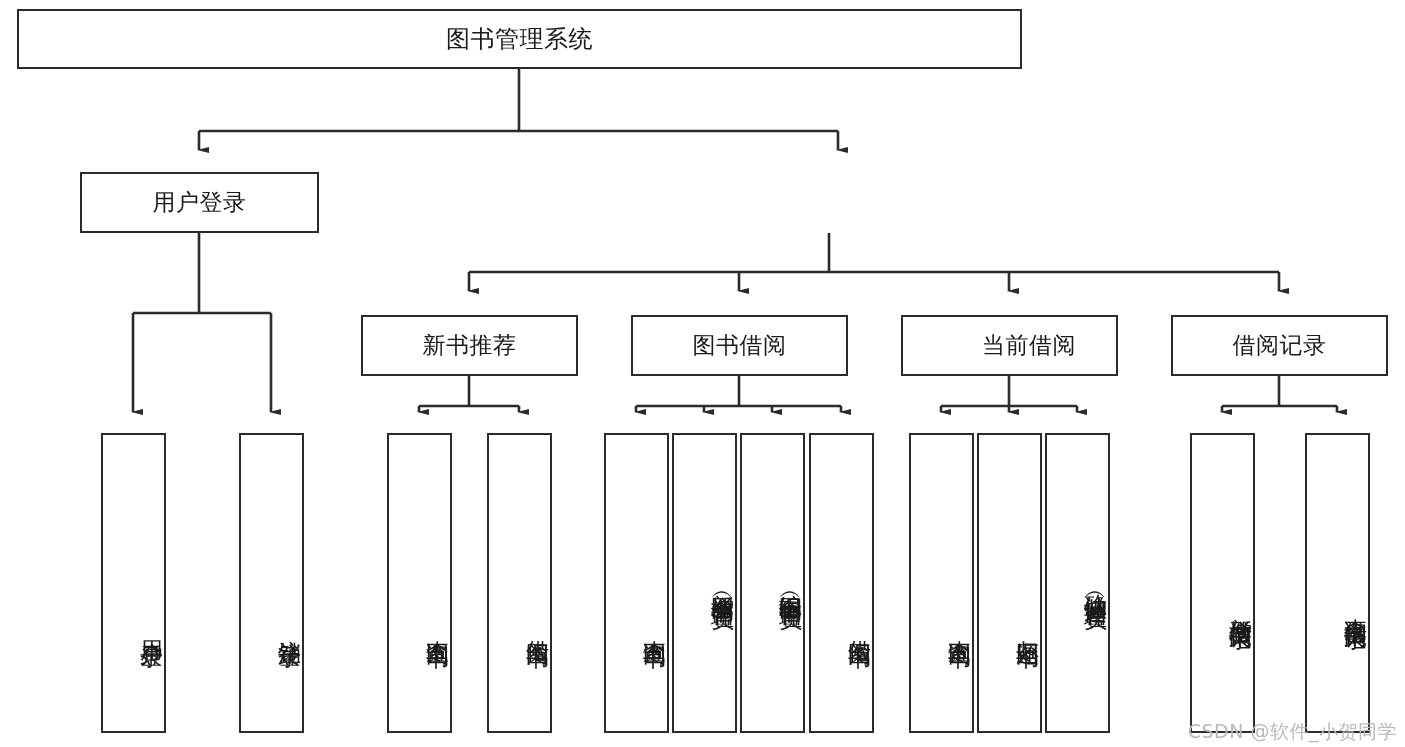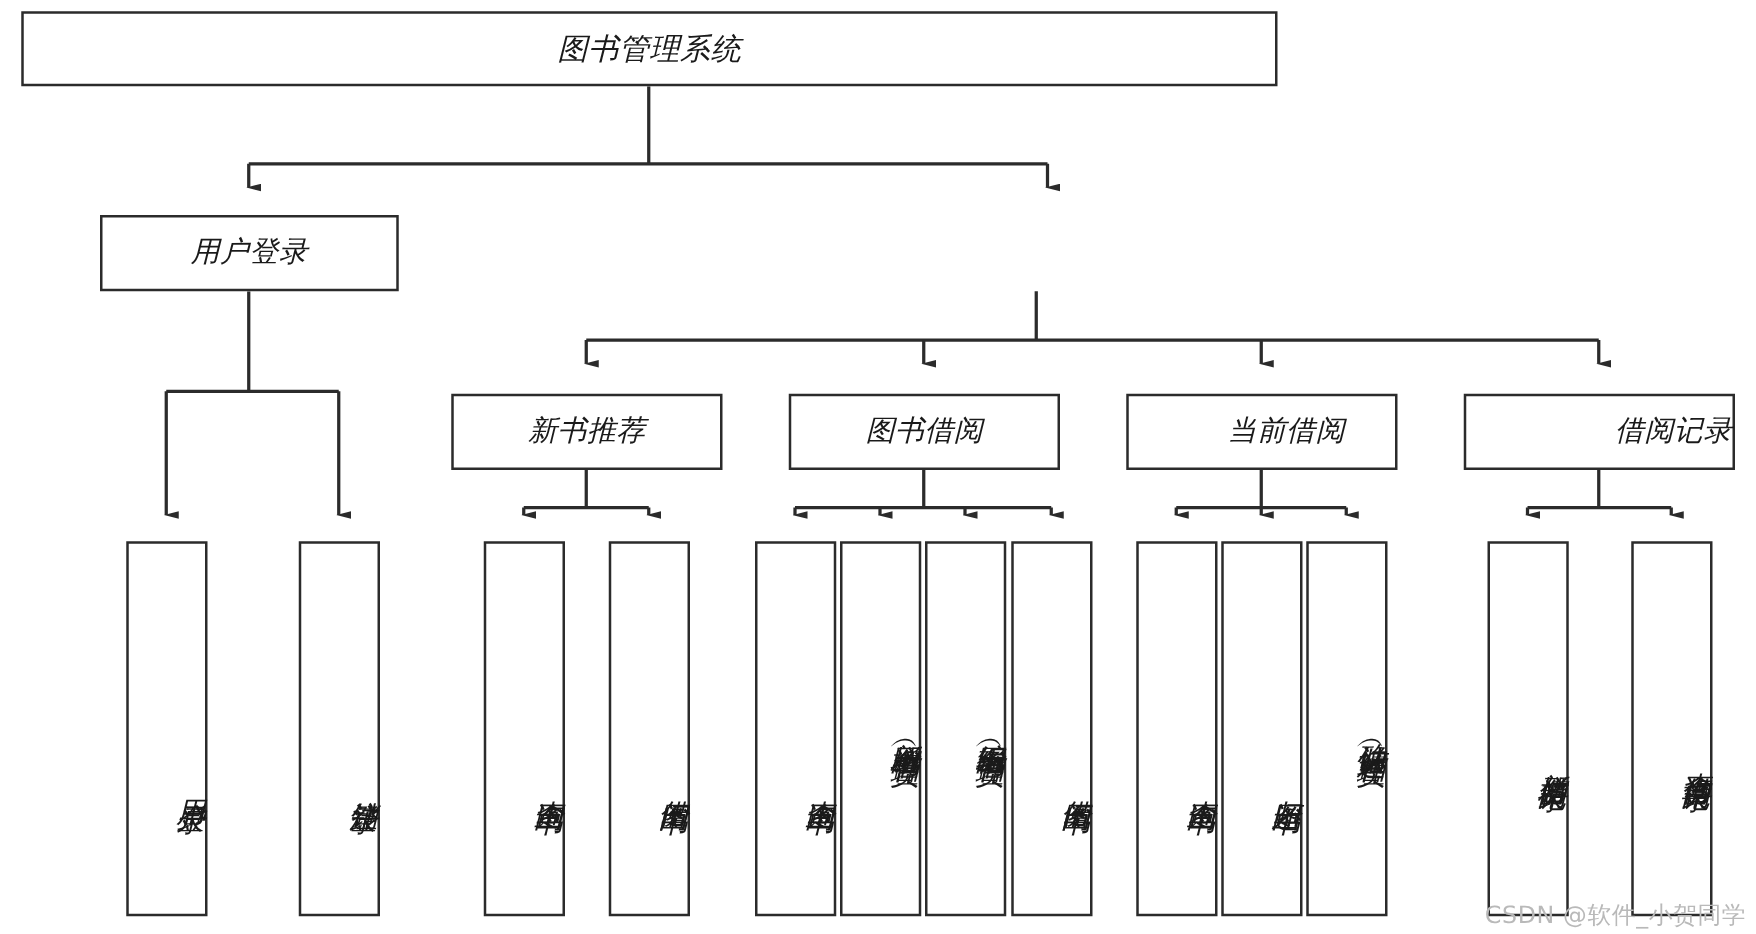--- a/index.html
+++ b/index.html
@@ -28,21 +28,20 @@
   .node {
     position: absolute;
     box-sizing: border-box;
     border: 2.5px solid #2b2b2b;
     background: #ffffff;
     display: flex;
     align-items: center;
     justify-content: center;
     color: #1a1a1a;
     line-height: 1.12;
-    font-style: italic;
   }
   .node.horiz {
     font-size: 23px;
     letter-spacing: 0.5px;
     text-align: center;
   }
   .node.root {
     font-size: 24px;
   }
   .node.vert {
@@ -137,21 +136,21 @@
 
   <div class="node horiz" style="left:361px; top:315px; width:217px; height:61px;">
     <span class="lbl">新书推荐</span>
   </div>
   <div class="node horiz" style="left:631px; top:315px; width:217px; height:61px;">
     <span class="lbl">图书借阅</span>
   </div>
   <div class="node horiz" style="left:901px; top:315px; width:217px; height:61px;padding-left:39px;">
     <span class="lbl">当前借阅</span>
   </div>
-  <div class="node horiz" style="left:1171px; top:315px; width:217px; height:61px;justify-content:flex-end;">
+  <div class="node horiz" style="left:1171px; top:315px; width:217px; height:61px;">
     <span class="lbl">借阅记录</span>
   </div>
 
   <div class="node vert" style="left:101px; top:433px; width:65px; height:300px; padding-top:85px;">
     <span class="lbl">用户登录</span>
   </div>
   <div class="node vert" style="left:239px; top:433px; width:65px; height:300px; padding-top:85px;">
     <span class="lbl">注销登录</span>
   </div>
 

